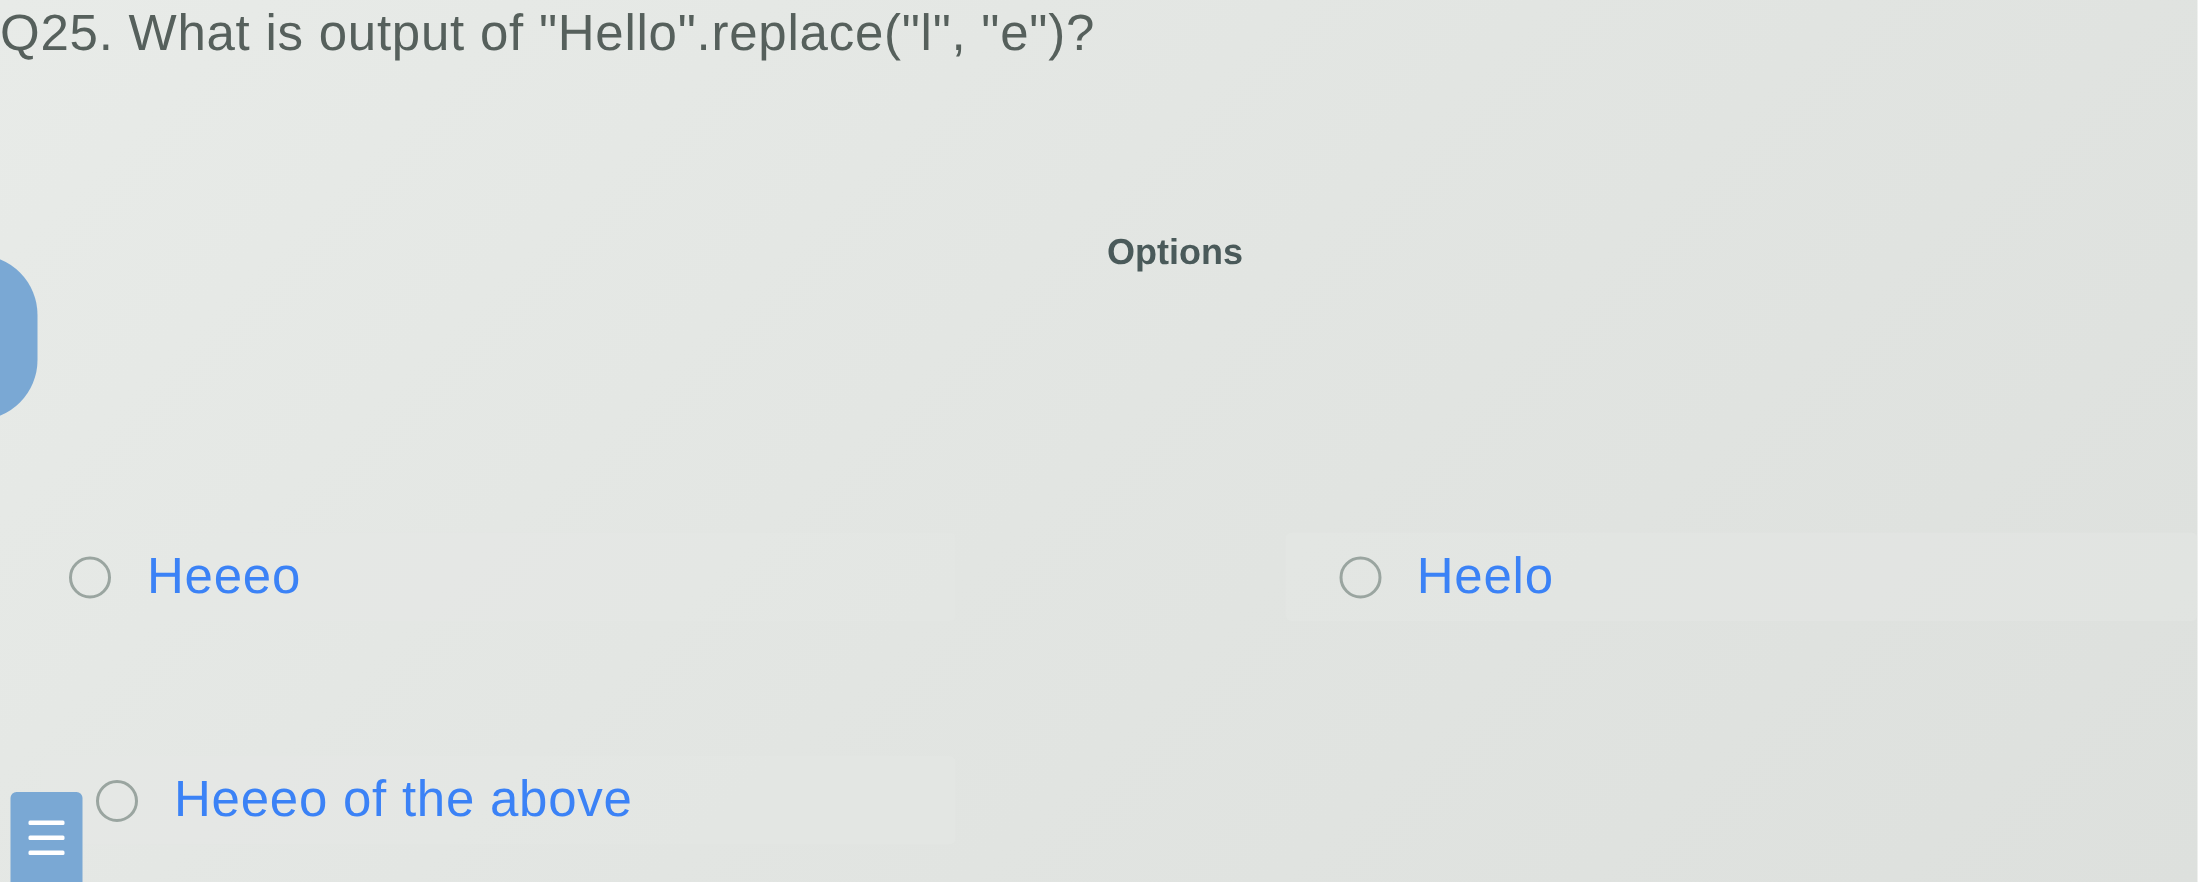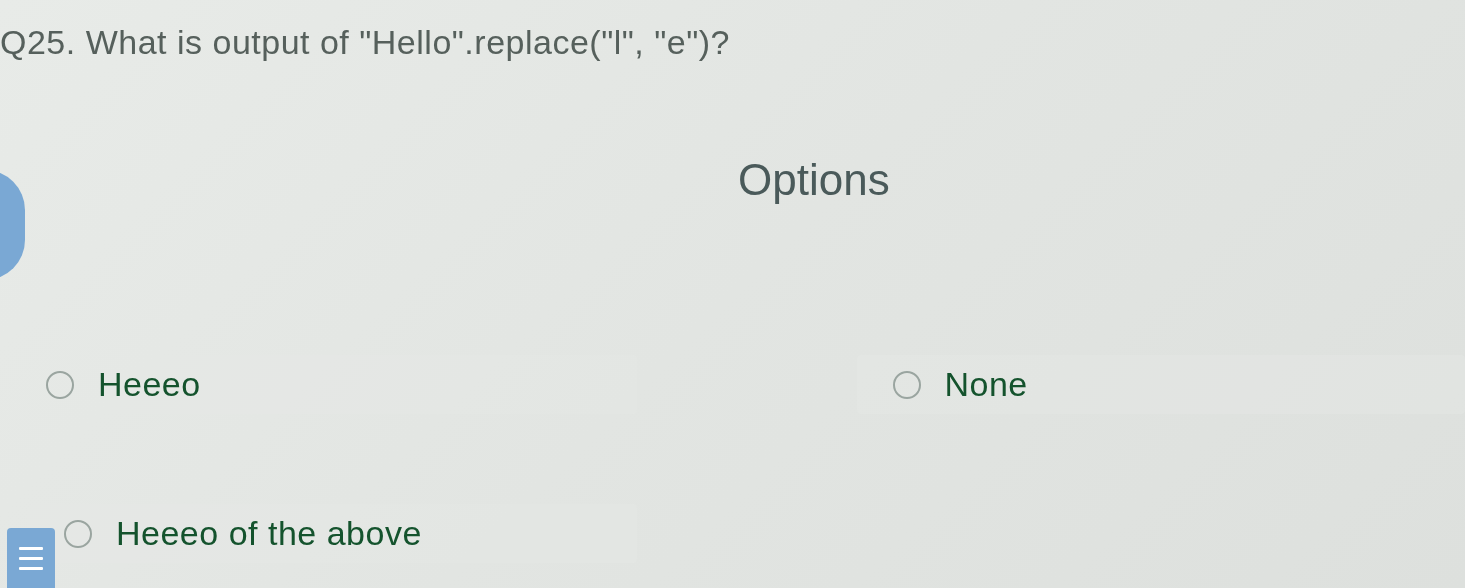--- a/index.html
+++ b/index.html
@@ -13,38 +13,38 @@
       background: linear-gradient(135deg, #e8ebe8 0%, #e2e5e2 50%, #dde0dd 100%);
       font-family: 'Segoe UI', Arial, sans-serif;
       color: #4a5a5a;
       position: relative;
       overflow: hidden;
     }
     .question-text {
       font-size: 34px;
       font-weight: 400;
       color: #56605c;
-      padding: 23px 0 0 0;
+      padding: 3px 0 0 0;
       letter-spacing: 0.5px;
     }
     .blue-bubble {
       position: absolute;
       left: -15px;
       top: 170px;
       width: 40px;
       height: 110px;
       background: #7aa8d4;
       border-radius: 0 55px 55px 0;
     }
     .options-heading {
       position: absolute;
       left: 738px;
       top: 155px;
-      font-size: 44px;
-      font-weight: 400;
+      font-size: 24px;
+      font-weight: 700;
       color: #4a5a5a;
     }
     .options-grid {
       position: absolute;
       top: 355px;
       left: 28px;
       right: 0;
       display: grid;
       grid-template-columns: 1fr 1fr;
       column-gap: 220px;
@@ -61,21 +61,21 @@
     .radio-circle {
       width: 28px;
       height: 28px;
       border: 2px solid #9aa5a0;
       border-radius: 50%;
       flex-shrink: 0;
     }
     .option-label {
       font-size: 34px;
       font-weight: 400;
-      color: #14532d;
+      color: #3b82f6;
       letter-spacing: 0.5px;
     }
     .menu-button {
       position: absolute;
       left: 7px;
       bottom: 0;
       width: 48px;
       height: 60px;
       background: #7aa8d4;
       display: flex;
@@ -107,21 +107,21 @@
 
 <div class="options-heading">Options</div>
 
 <div class="options-grid">
   <div class="option-item">
     <span class="radio-circle"></span>
     <span class="option-label">Heeeo</span>
   </div>
   <div class="option-item option-col-2">
     <span class="radio-circle"></span>
-    <span class="option-label">None</span>
+    <span class="option-label">Heelo</span>
   </div>
   <div class="option-item option-col-2">
     <span class="radio-circle"></span>
     <span class="option-label">Heeeo of the above</span>
   </div>
 </div>
 
 <div class="menu-button">
   <div class="menu-line"></div>
   <div class="menu-line"></div>

